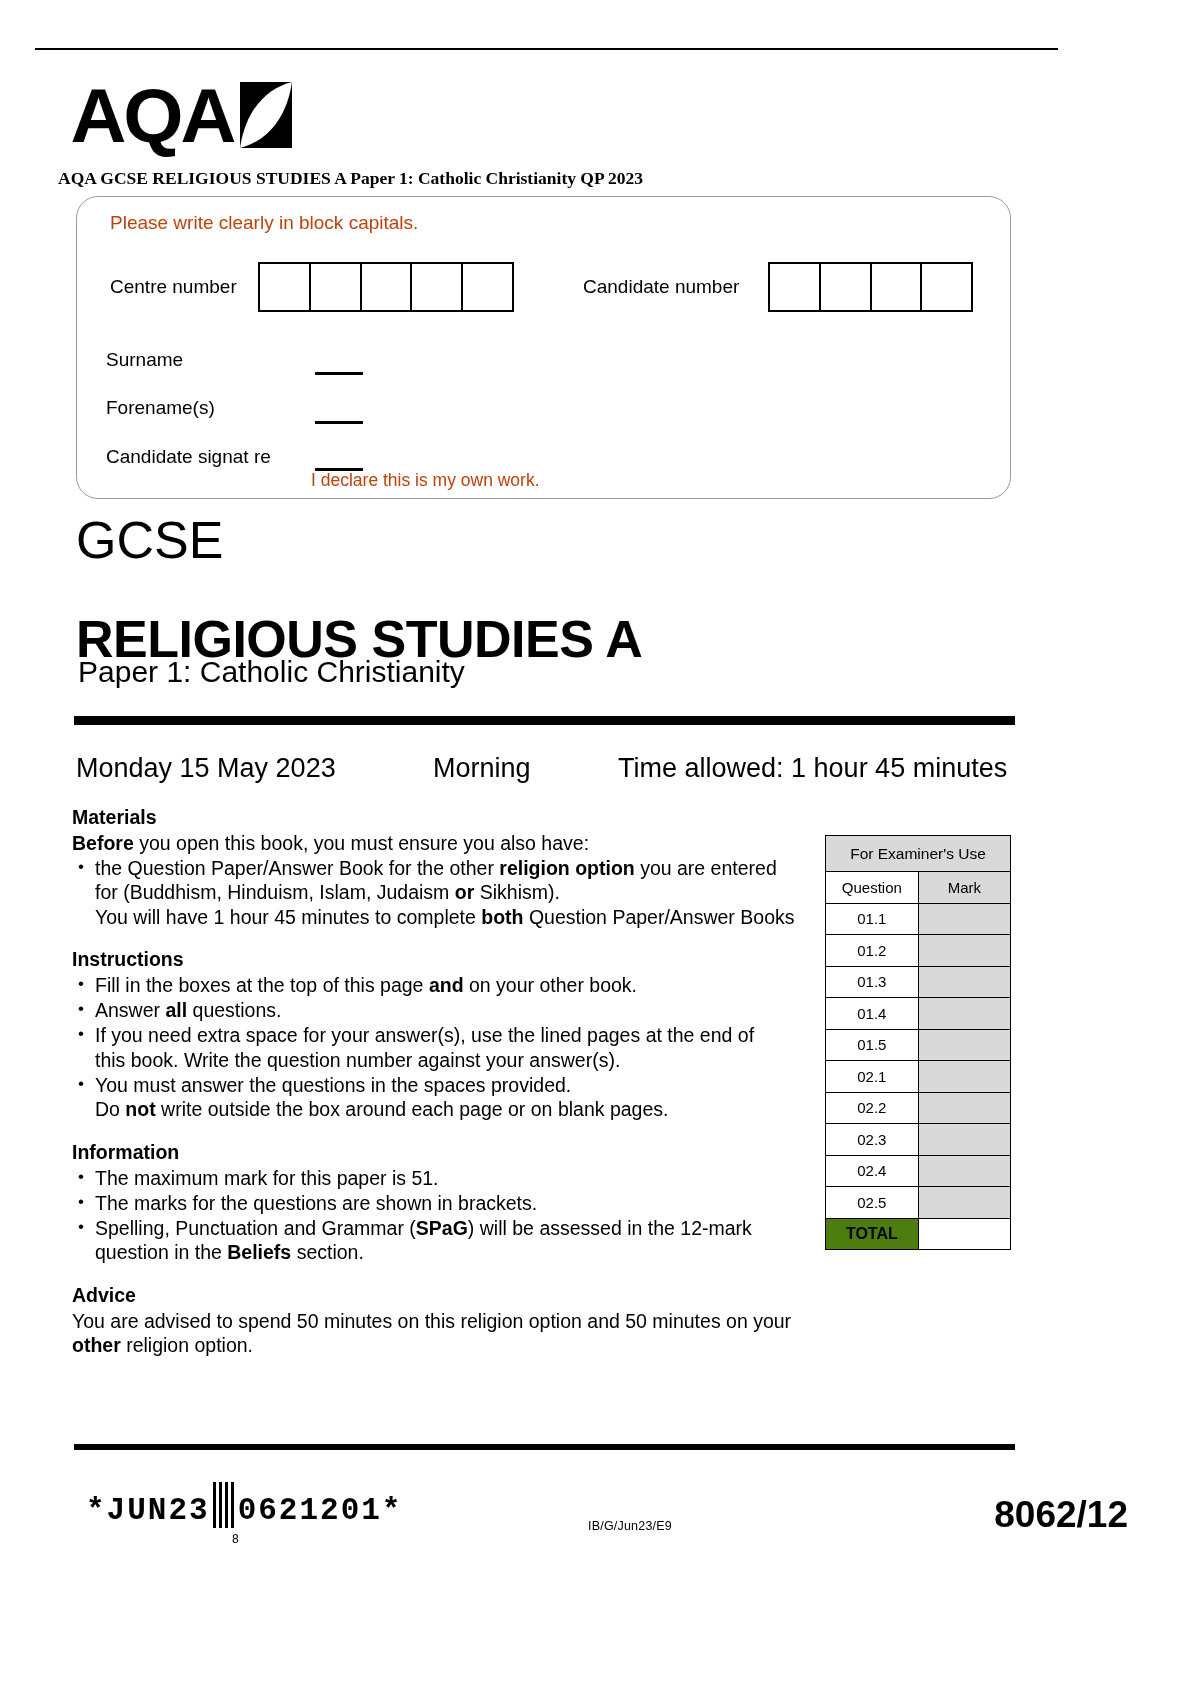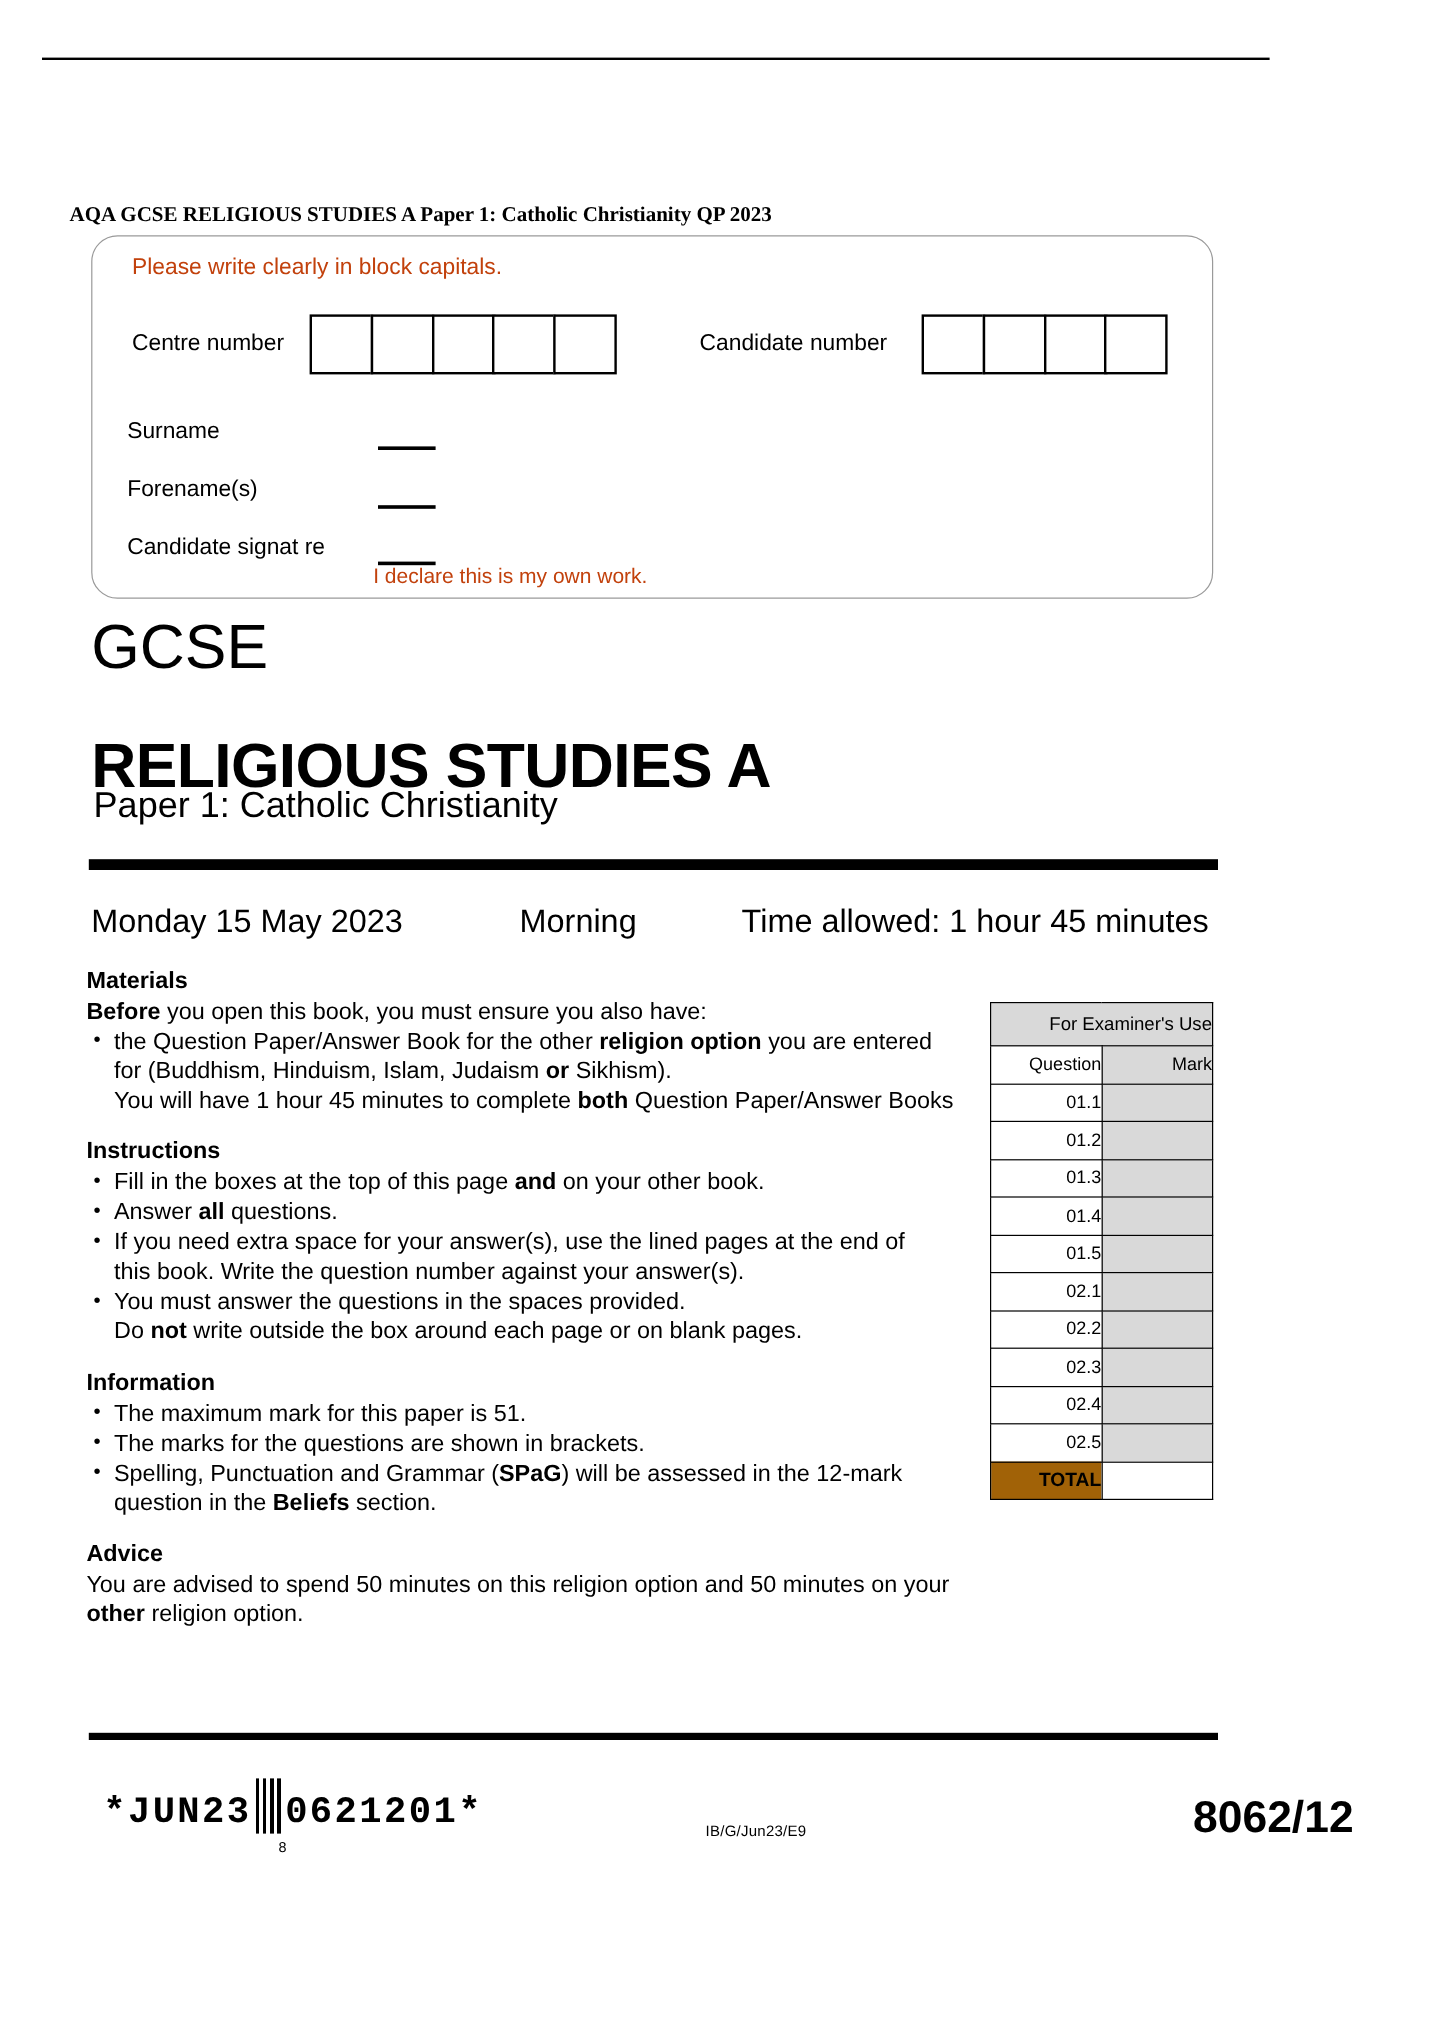--- a/index.html
+++ b/index.html
@@ -134,31 +134,31 @@
   
   .ex-table {
     position: absolute; left: 825px; top: 835px;
     width: 186px;
     border-collapse: collapse;
     font-size: 15px;
   }
   .ex-table td, .ex-table th {
     border: 1.8px solid #000;
     height: 31.5px;
-    text-align: right;
+    text-align: center;
     vertical-align: middle;
     font-weight: normal;
     padding: 0;
   }
   .ex-table .hdr-span { background: #d9d9d9; font-size: 15.5px; height: 36px; }
   .ex-table .col-q { width: 93px; background: #fff; }
   .ex-table .col-m { width: 93px; background: #d9d9d9; }
   .ex-table .sub-q { background: #fff; }
   .ex-table .sub-m { background: #d9d9d9; }
-  .ex-table .total-lbl { background: #a16207; font-weight: bold; font-size: 16px; }
+  .ex-table .total-lbl { background: #4d7c0f; font-weight: bold; font-size: 16px; }
   .ex-table .total-val { background: #fff; }
 
   
   .bot-rule {
     position: absolute; left: 74px; top: 1444px; width: 941px; height: 6px;
     background: #000;
   }
   .barcode-wrap {
     position: absolute; left: 86px; top: 1482px;
     display: flex; align-items: flex-end; text-align: right;
@@ -188,20 +188,29 @@
     font-size: 37px; font-weight: bold; letter-spacing: 0px;
   }
 </style>
 </head>
 <body>
 
 <div class="page">
 
   <div class="top-rule"></div>
 
+  <div class="logo-wrap">
+    <span class="logo-aqa">AQA</span>
+    <span class="logo-leaf">
+      <svg width="52" height="66" viewBox="0 0 52 66" xmlns="http://www.w3.org/2000/svg">
+        <path d="M0 0 H52 V66 H0 Z" fill="#000"></path>
+        <path d="M52 0 C28 6 6 26 0 66 C24 60 46 40 52 0 Z" fill="#fff"></path>
+      </svg>
+    </span>
+  </div>
 
   <div class="header-line">AQA GCSE RELIGIOUS STUDIES A Paper 1: Catholic Christianity QP 2023</div>
 
   <div class="details-box"></div>
 
   <div class="details-note">Please write clearly in block capitals.</div>
 
   <div class="row-label lbl-centre">Centre number</div>
   <div class="boxrow boxrow-centre" id="centre-boxes">
       <div class="cell"></div>

